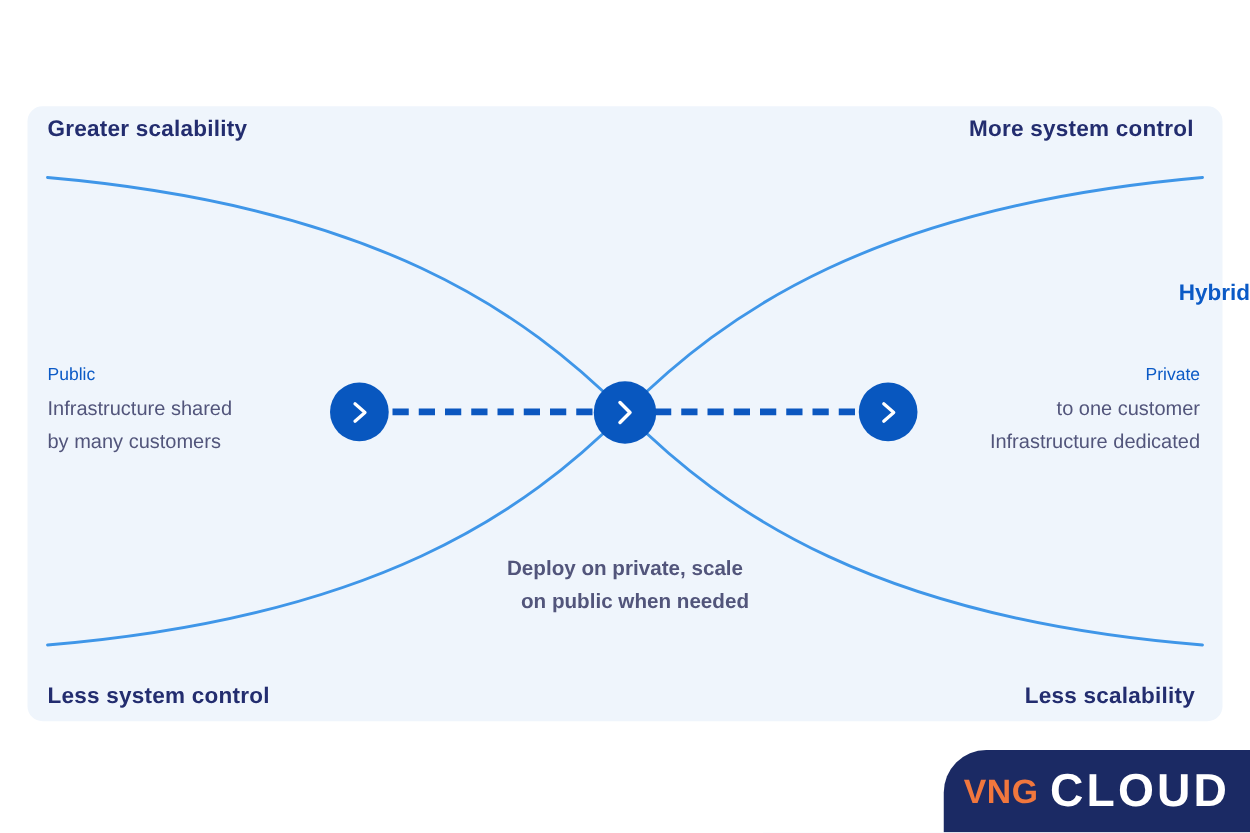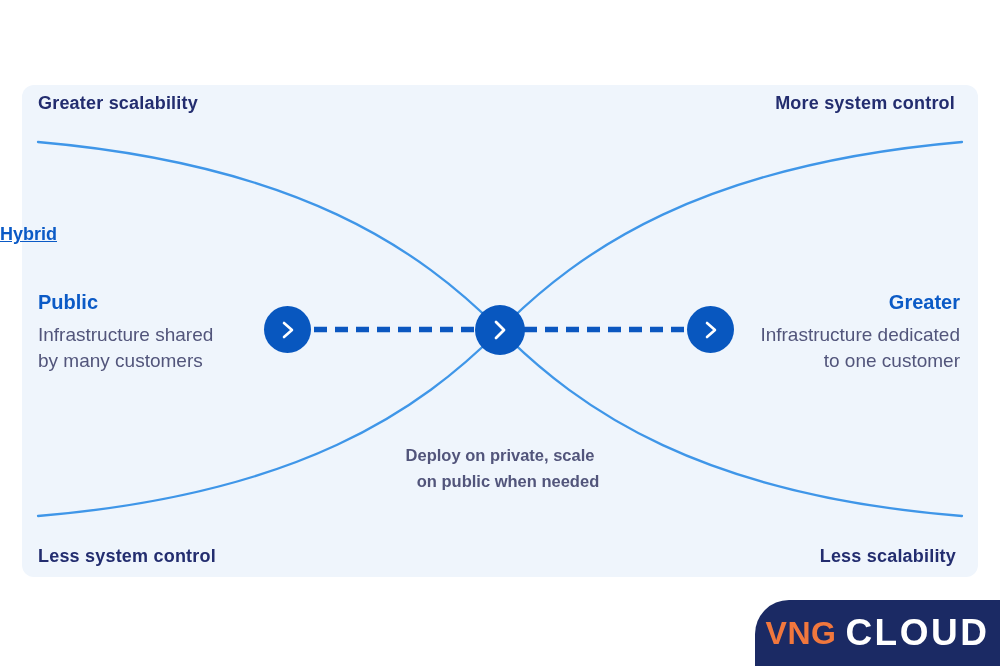--- a/index.html
+++ b/index.html
@@ -30,46 +30,45 @@
     color: var(--heading-navy, #232d6f);
     letter-spacing: 0.2px;
     white-space: nowrap;
   }
   .lbl-tl { left: 38px;  top: 93px; }
   .lbl-tr { right: 45px; top: 93px; text-align: right; }
   .lbl-bl { left: 38px;  top: 546px; }
   .lbl-br { right: 44px; top: 546px; text-align: right; }
 
   .model-title {
-    font-size: 20px;
-    font-weight: bold;
+    font-size: 14px;
+    font-weight: normal;
     color: var(--accent-blue, #0b5ac6);
     white-space: nowrap;
   }
   .model-desc {
-    font-size: 19px;
+    font-size: 16px;
     line-height: 26px;
     color: var(--body-text, #52557b);
     white-space: nowrap;
   }
   .model-desc span { display: block; }
 
   .public-block  { position: absolute; left: 38px; top: 291px; text-align: left; }
   .private-block { position: absolute; right: 40px; top: 291px; text-align: right; }
   .public-block .model-desc, .private-block .model-desc { margin-top: 8px; }
 
   .hybrid-title {
     position: absolute;
     left: 0; top: 224px;
     width: 1000px;
-    text-align: left;
+    text-align: right;
     font-size: 18px;
     font-weight: bold;
     color: var(--accent-blue, #0b5ac6);
-    text-decoration: underline;
   }
   .hybrid-desc {
     position: absolute;
     left: 0; top: 442px;
     width: 1000px;
     text-align: center;
     font-size: 16.5px;
     line-height: 26px;
     color: var(--body-text, #52557b);
     font-weight: bold;
@@ -94,21 +93,21 @@
     width: 245px; height: 66px;
     background: var(--logo-navy, #1b2a64);
     border-top-left-radius: 34px;
     display: flex;
     align-items: center;
     justify-content: center;
     gap: 9px;
   }
   .logo-brand {
     color: var(--logo-orange, #f1773d);
-    font-size: 32px;
+    font-size: 27px;
     font-weight: 800;
     letter-spacing: 0.5px;
   }
   .logo-product {
     color: var(--logo-text, #ffffff);
     font-size: 37px;
     font-weight: 700;
     letter-spacing: 2.5px;
   }
 </style>
@@ -132,24 +131,24 @@
 
   <div class="public-block">
     <div class="model-title">Public</div>
     <div class="model-desc">
       <span>Infrastructure shared</span>
       <span>by many customers</span>
     </div>
   </div>
 
   <div class="private-block">
-    <div class="model-title">Greater</div>
+    <div class="model-title">Private</div>
     <div class="model-desc">
+      <span>to one customer</span>
       <span>Infrastructure dedicated</span>
-      <span>to one customer</span>
     </div>
   </div>
 
   <div class="hybrid-title">Hybrid</div>
   <div class="hybrid-desc">
     <span style="display:block;">Deploy on private, scale</span>
     <span style="display:block;padding-left:16px;">on public when needed</span>
   </div>
 
   <div class="node node-left">

